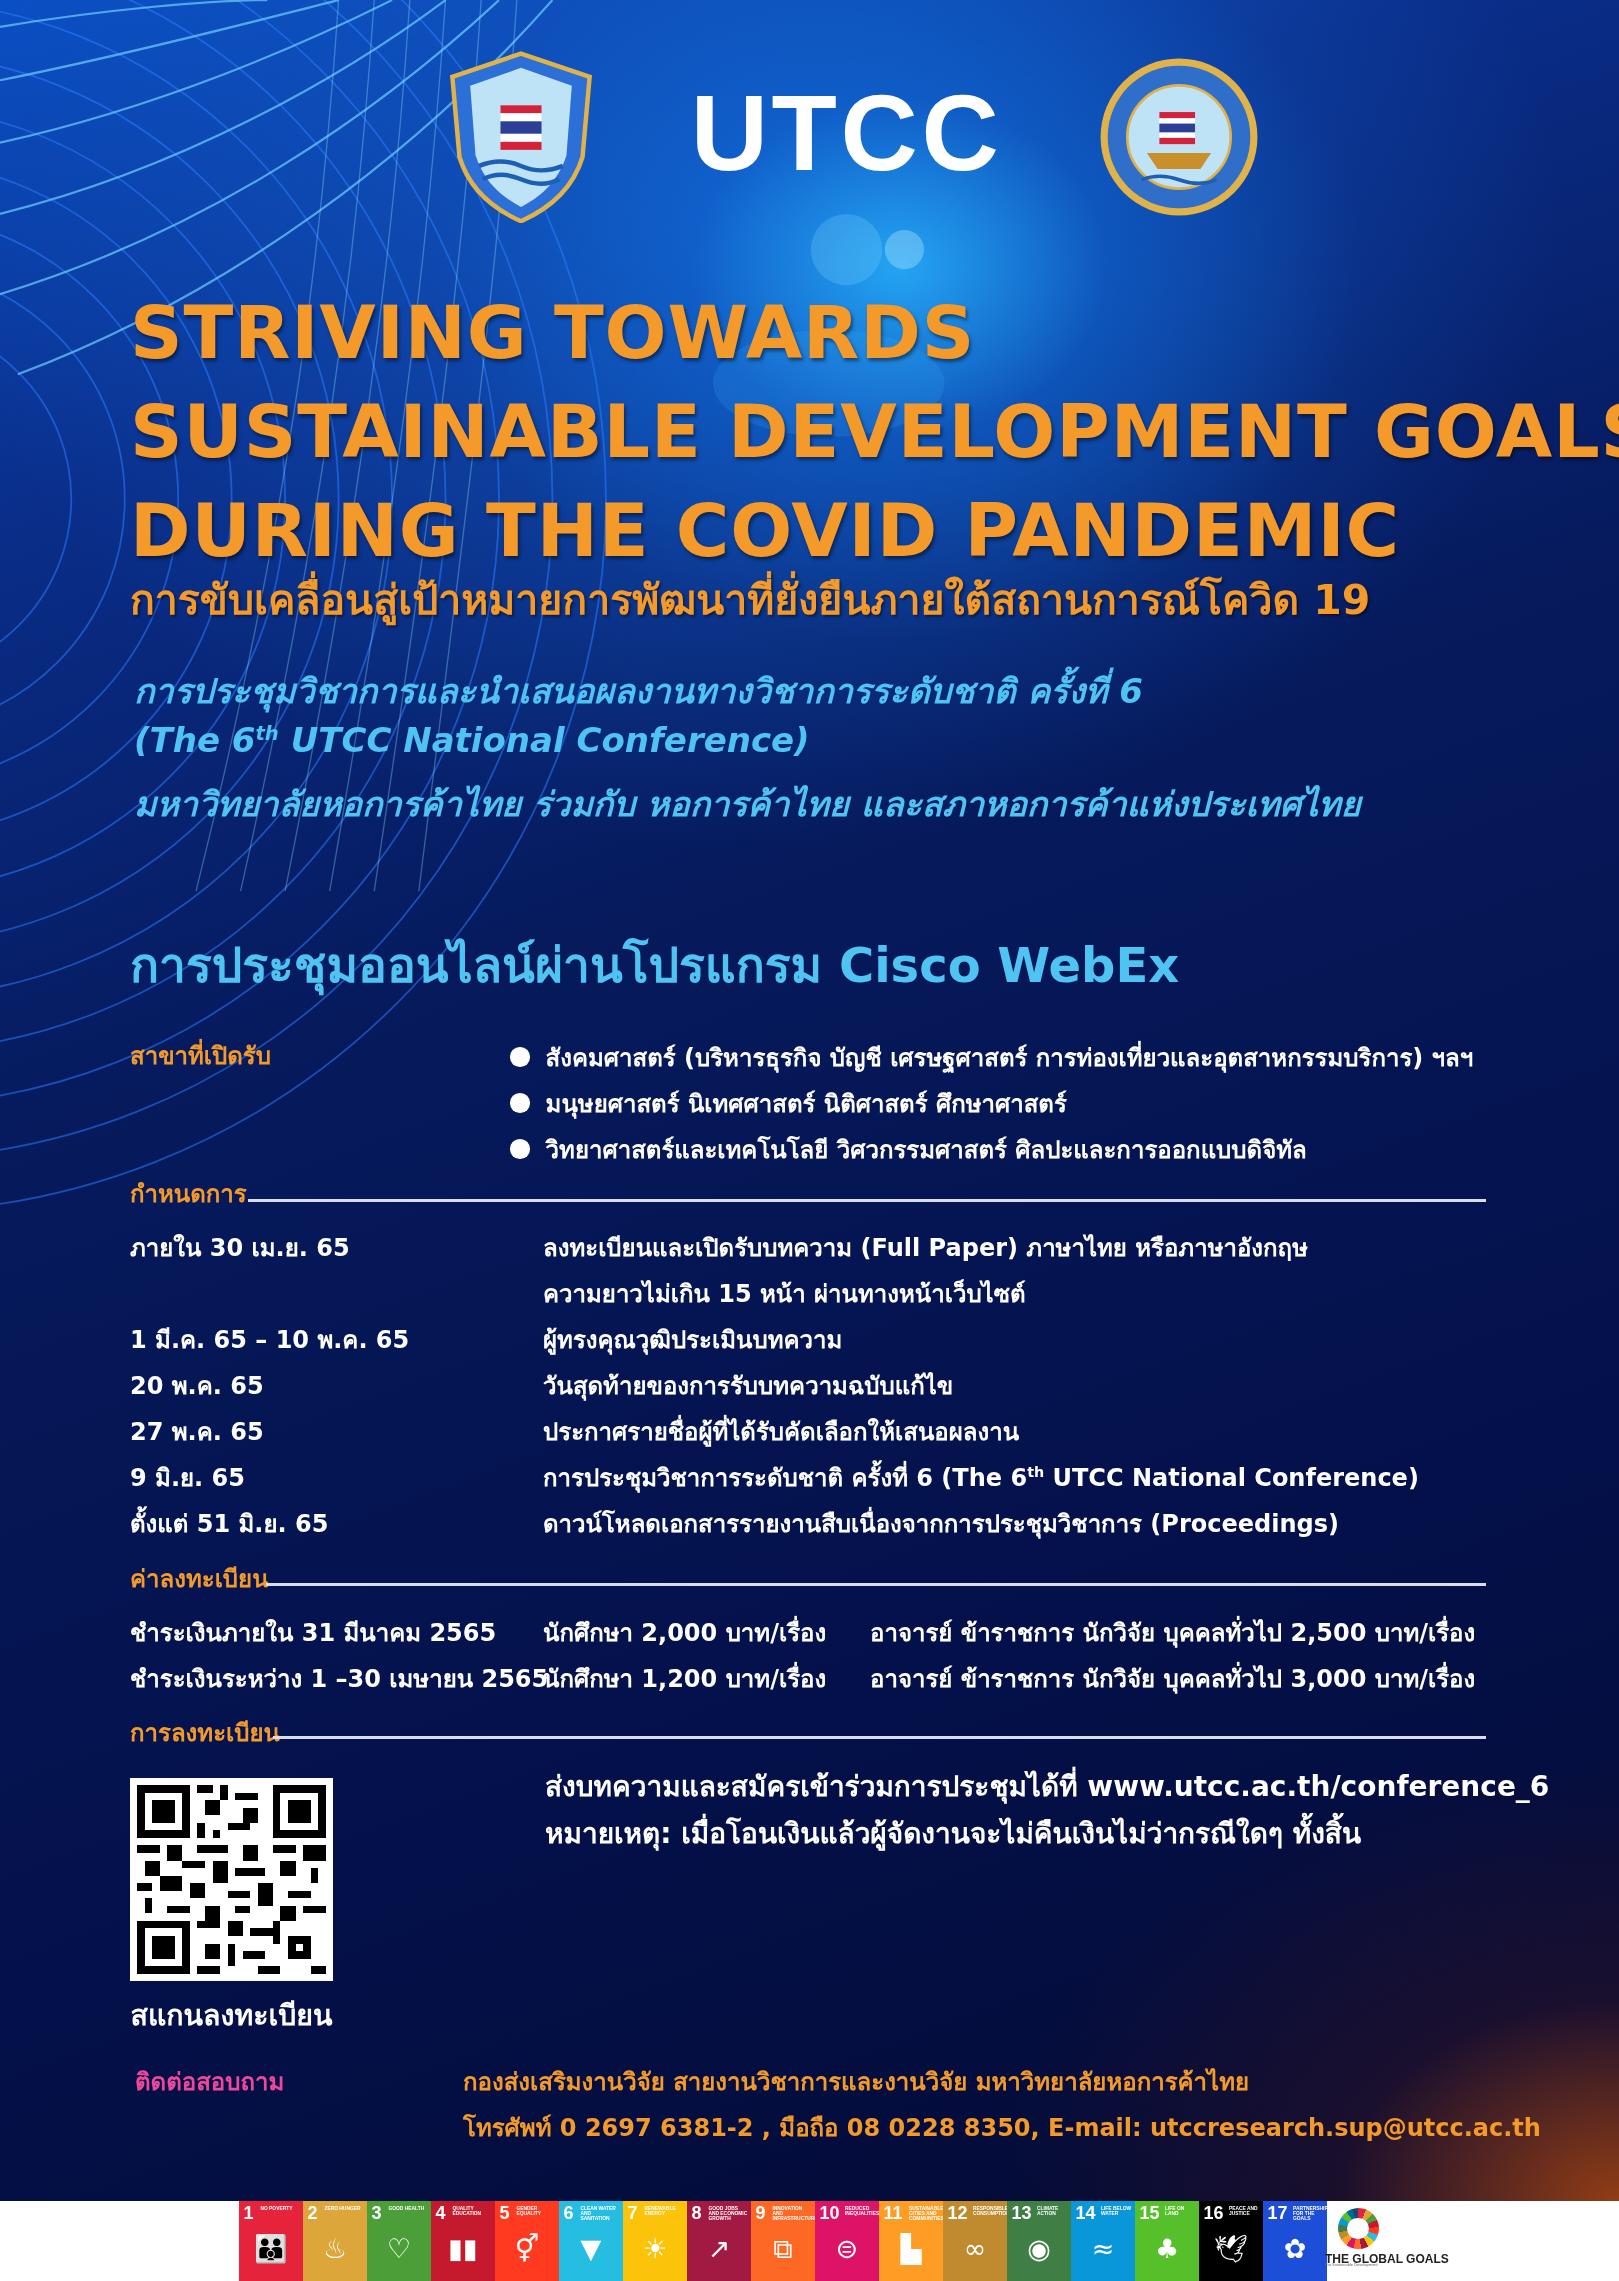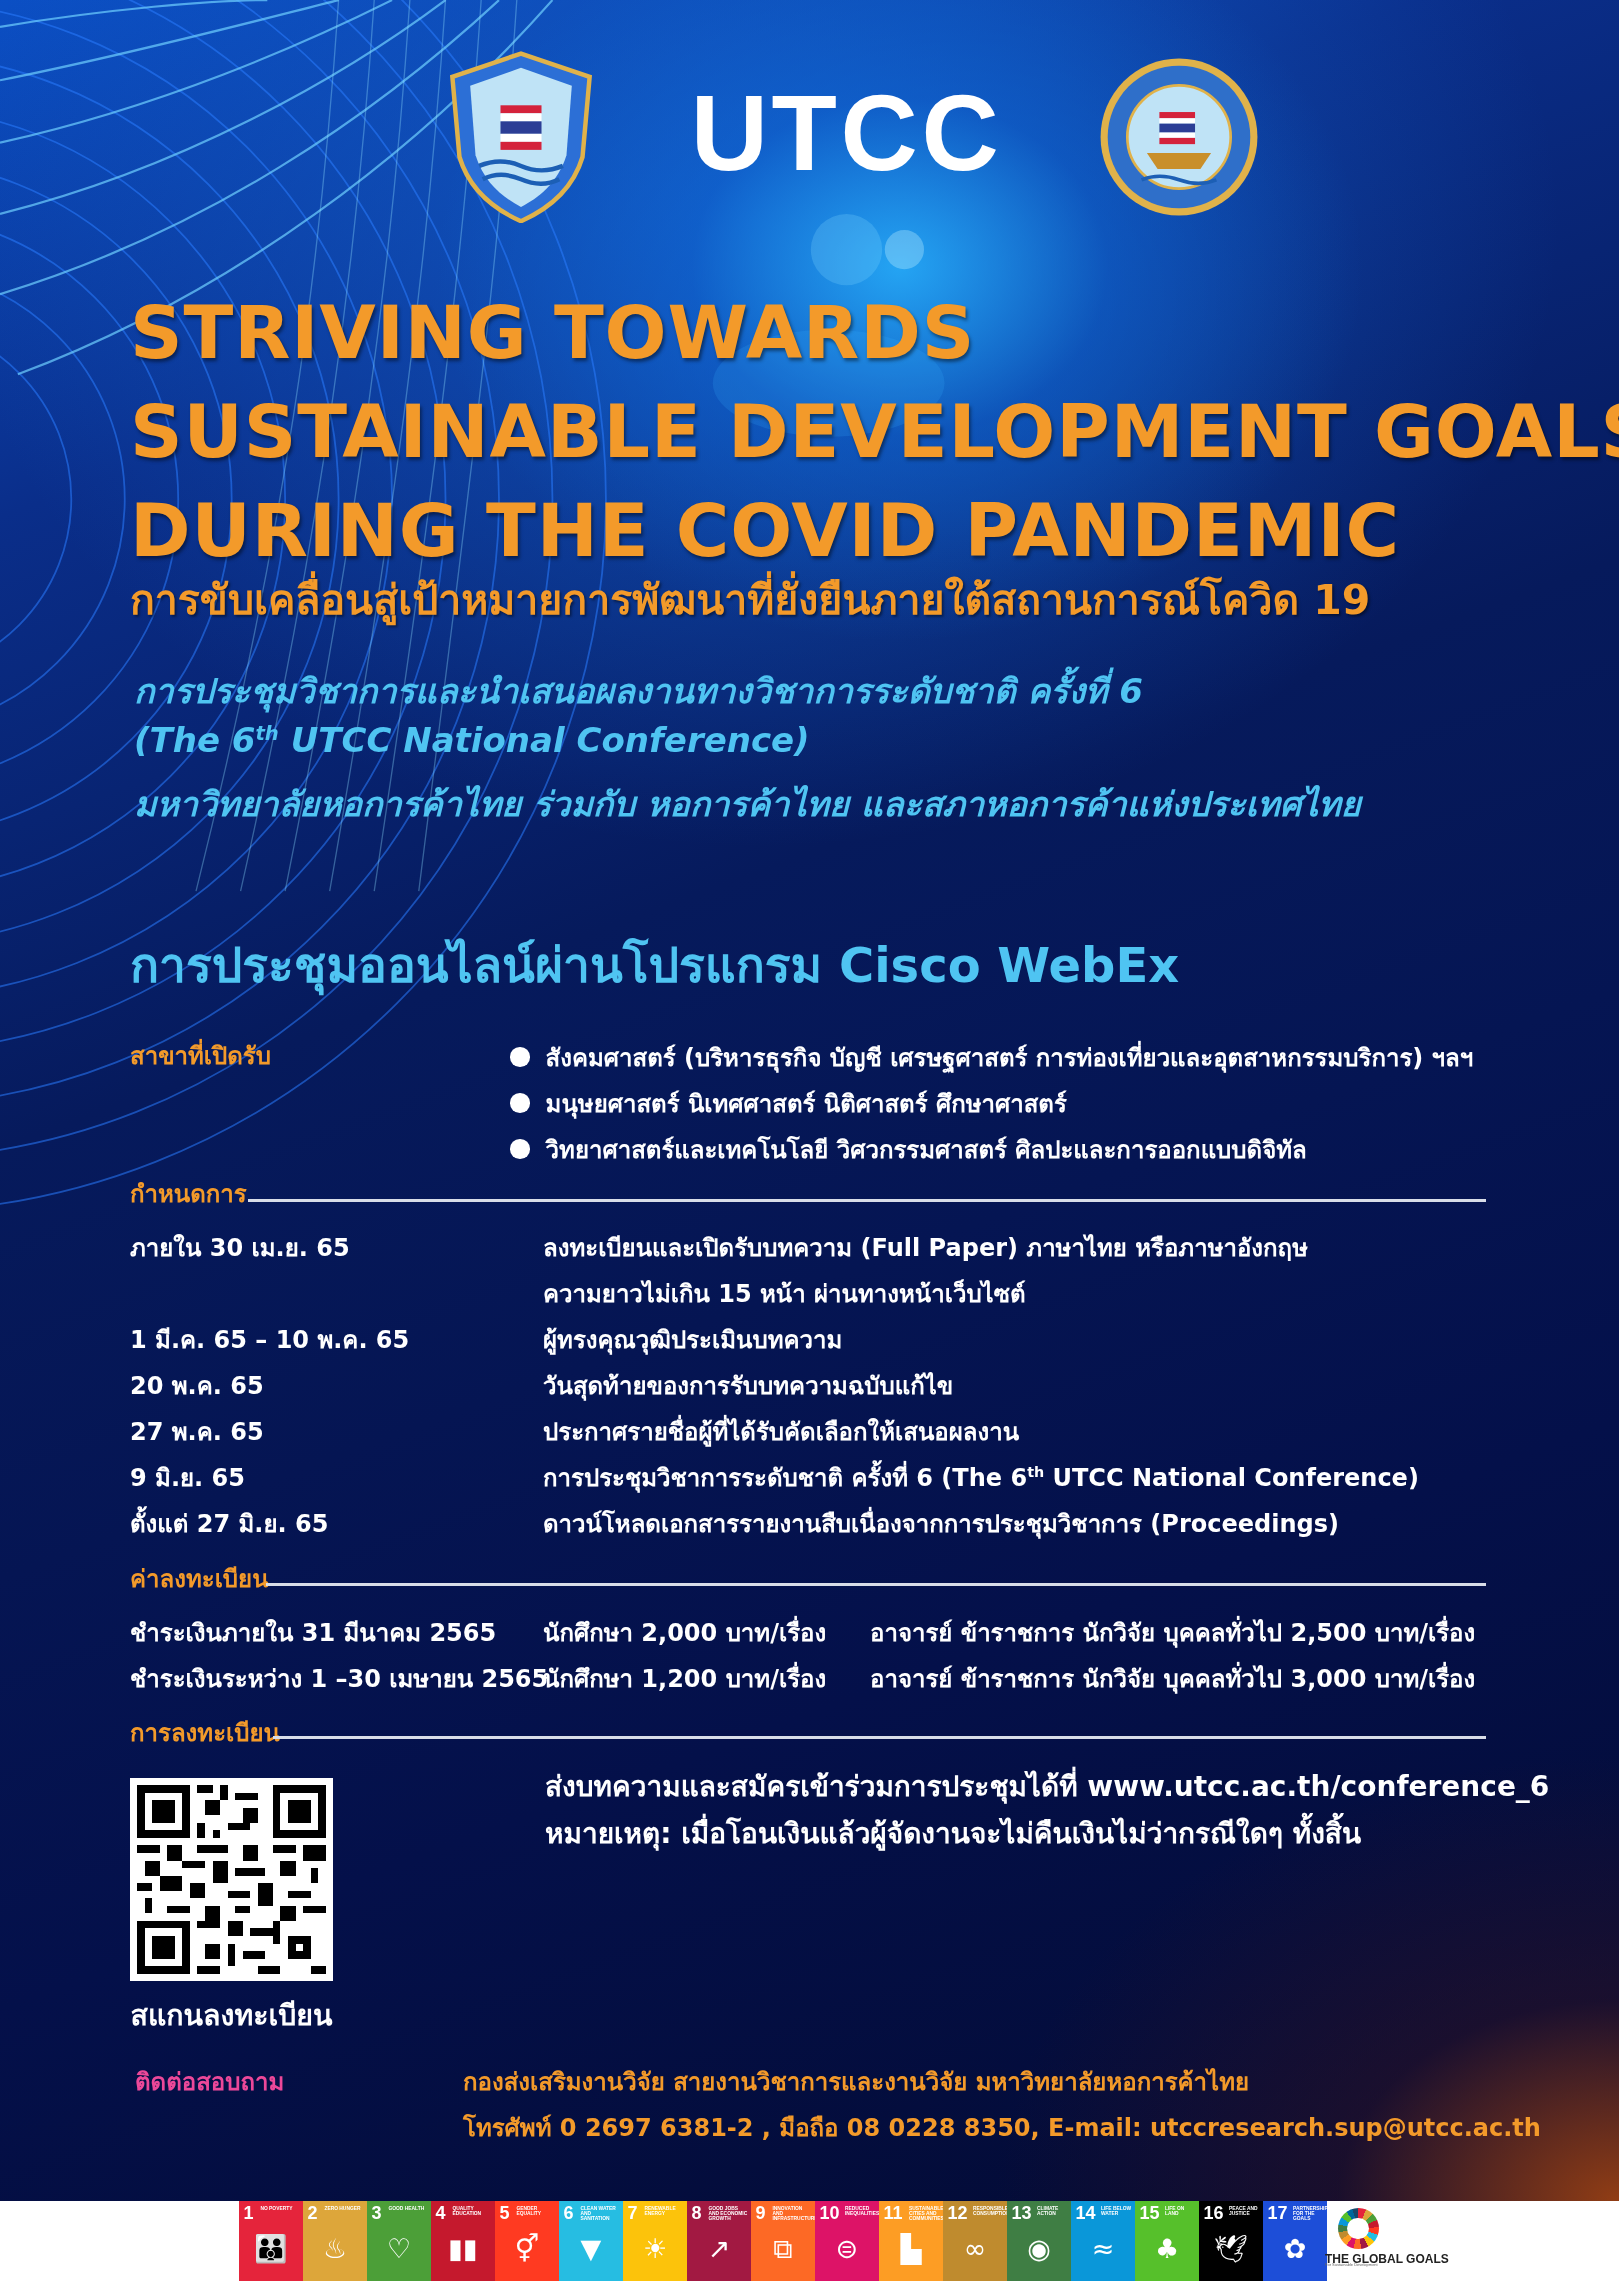--- a/index.html
+++ b/index.html
@@ -192,21 +192,21 @@
       </div>
     <div class="sched-row">
         <span class="d">27  พ.ค. 65</span>
         <span class="t">ประกาศรายชื่อผู้ที่ได้รับคัดเลือกให้เสนอผลงาน</span>
       </div>
     <div class="sched-row">
         <span class="d">9    มิ.ย.  65</span>
         <span class="t"><span>การประชุมวิชาการระดับชาติ ครั้งที่ 6  (The 6</span><sup>th</sup><span> UTCC National Conference)</span></span>
       </div>
     <div class="sched-row">
-        <span class="d">ตั้งแต่ 27 มิ.ย. 65</span>
+        <span class="d">ตั้งแต่ 51 มิ.ย. 65</span>
         <span class="t">ดาวน์โหลดเอกสารรายงานสืบเนื่องจากการประชุมวิชาการ (Proceedings)</span>
       </div>
   </div>
 
   <div class="section-label" style="top:1559px;">ค่าลงทะเบียน</div>
   <div class="rule" style="left:266px; top:1583px; width:1220px;"></div>
   <div class="fee" style="top:1613px;">
     <span style="left:0;">ชำระเงินภายใน 31 มีนาคม 2565</span>
     <span style="left:413px;">นักศึกษา 2,000 บาท/เรื่อง</span>
     <span style="left:740px;">อาจารย์ ข้าราชการ นักวิจัย บุคคลทั่วไป 2,500 บาท/เรื่อง</span>

